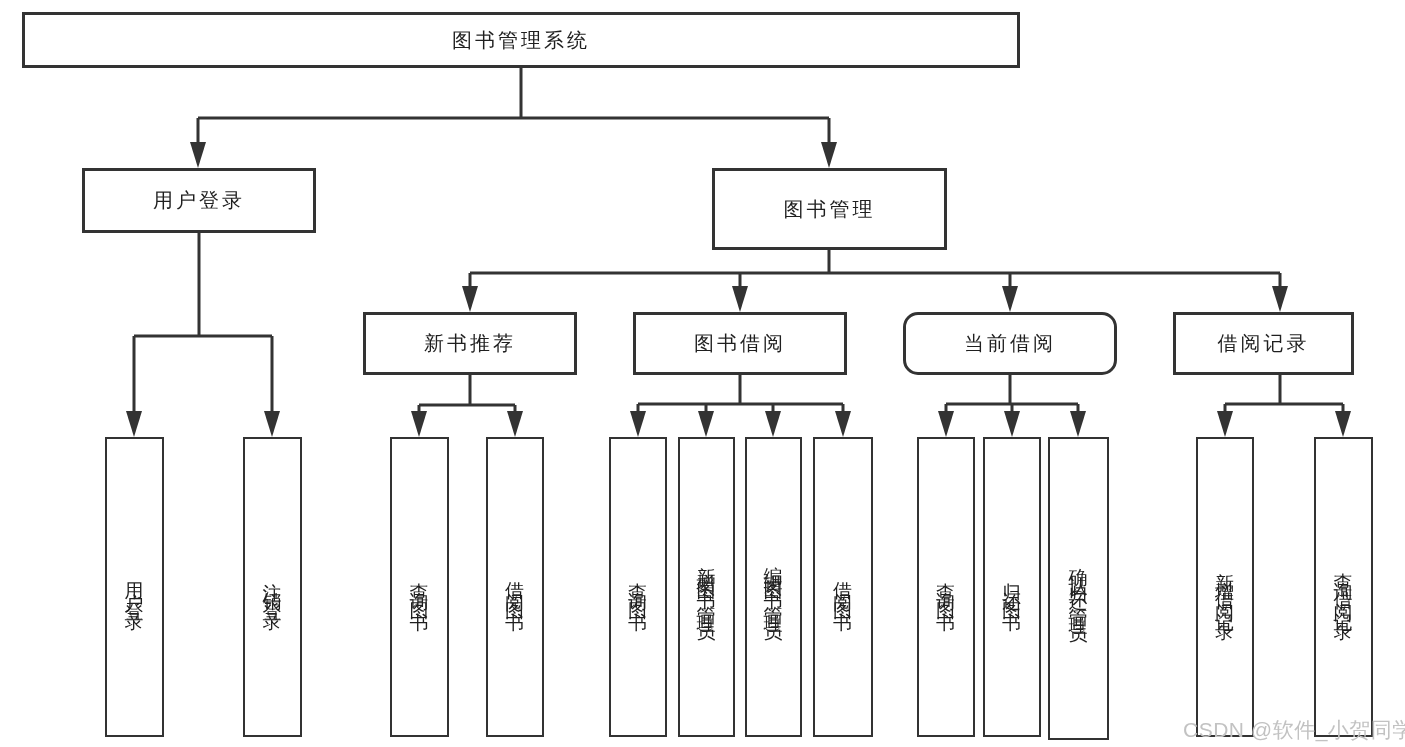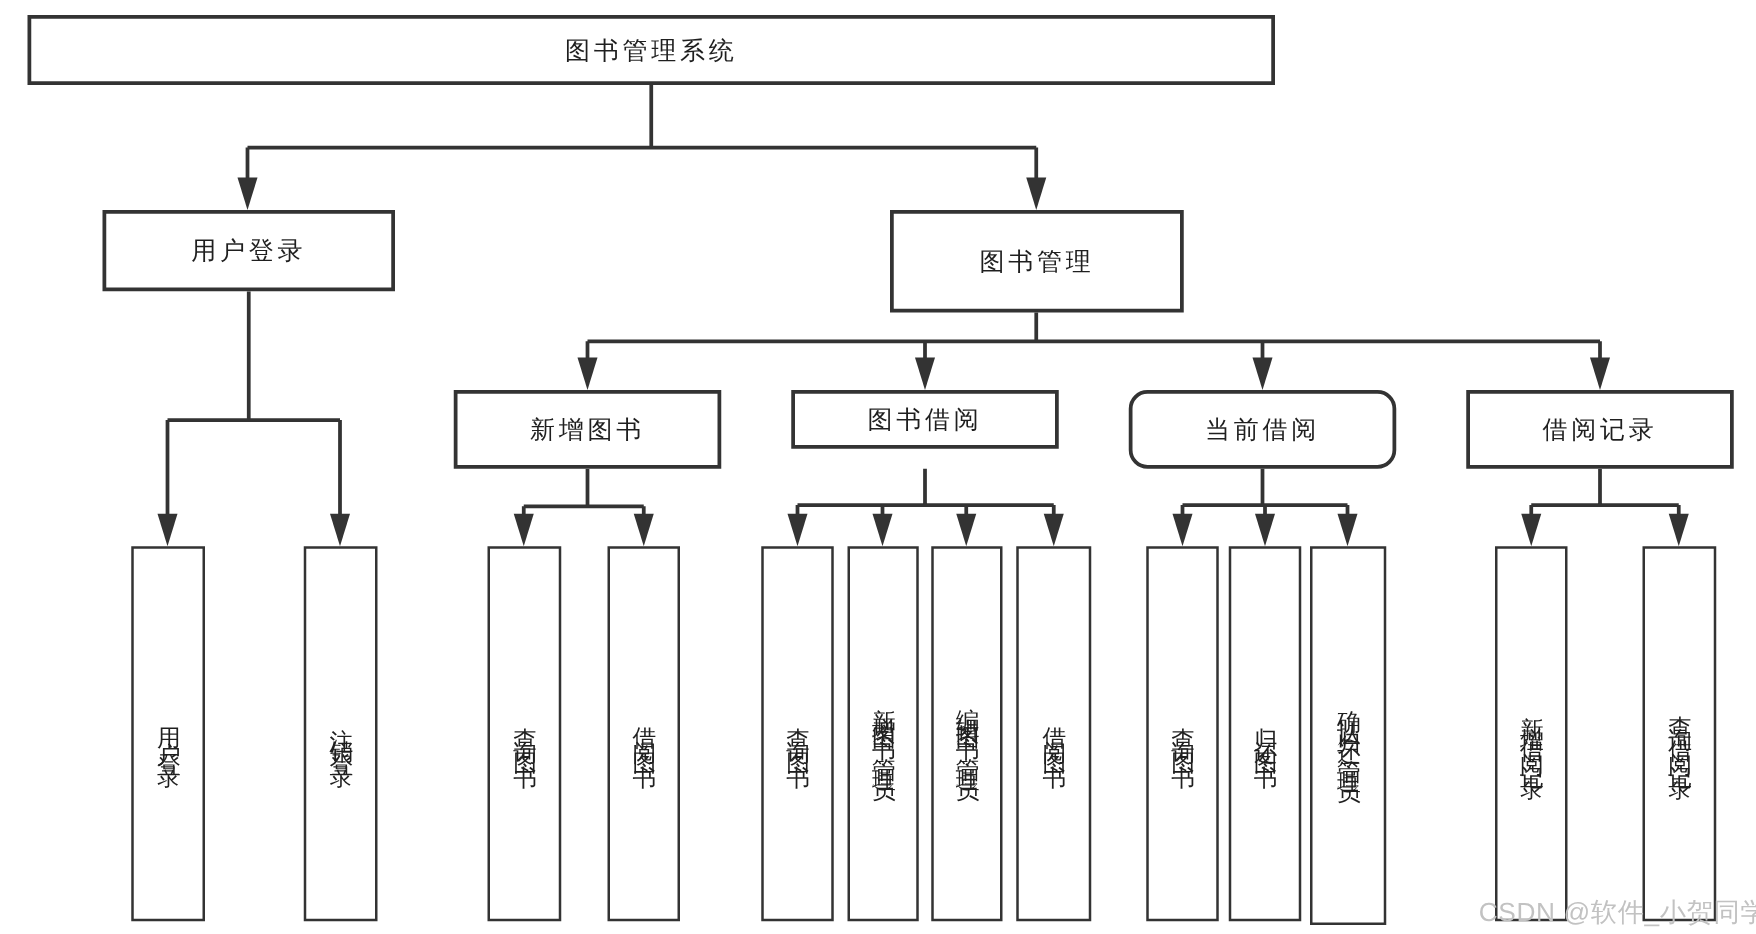--- a/index.html
+++ b/index.html
@@ -117,29 +117,29 @@
   </div>
 
   <div class="hbox" style="left:82px; top:168px; width:234px; height:65px;">
     <span>用户登录</span>
   </div>
   <div class="hbox" style="left:712px; top:168px; width:235px; height:82px;">
     <span>图书管理</span>
   </div>
 
   <div class="hbox" style="left:363px; top:312px; width:214px; height:63px;">
-    <span>新增图书</span>
+    <span>新书推荐</span>
   </div>
-  <div class="hbox" style="left:633px; top:312px; width:214px; height:47px;">
+  <div class="hbox" style="left:633px; top:312px; width:214px; height:63px;">
     <span>图书借阅</span>
   </div>
   <div class="hbox" style="left:903px; top:312px; width:214px; height:63px;border-radius:15px;">
     <span>当前借阅</span>
   </div>
-  <div class="hbox" style="left:1173px; top:312px; width:214px; height:63px;">
+  <div class="hbox" style="left:1173px; top:312px; width:181px; height:63px;">
     <span>借阅记录</span>
   </div>
 
   <div class="vbox" style="left:105px; width:59px;">
     <span>用户登录</span>
   </div>
   <div class="vbox" style="left:243px; width:59px;">
     <span>注销登录</span>
   </div>
 

